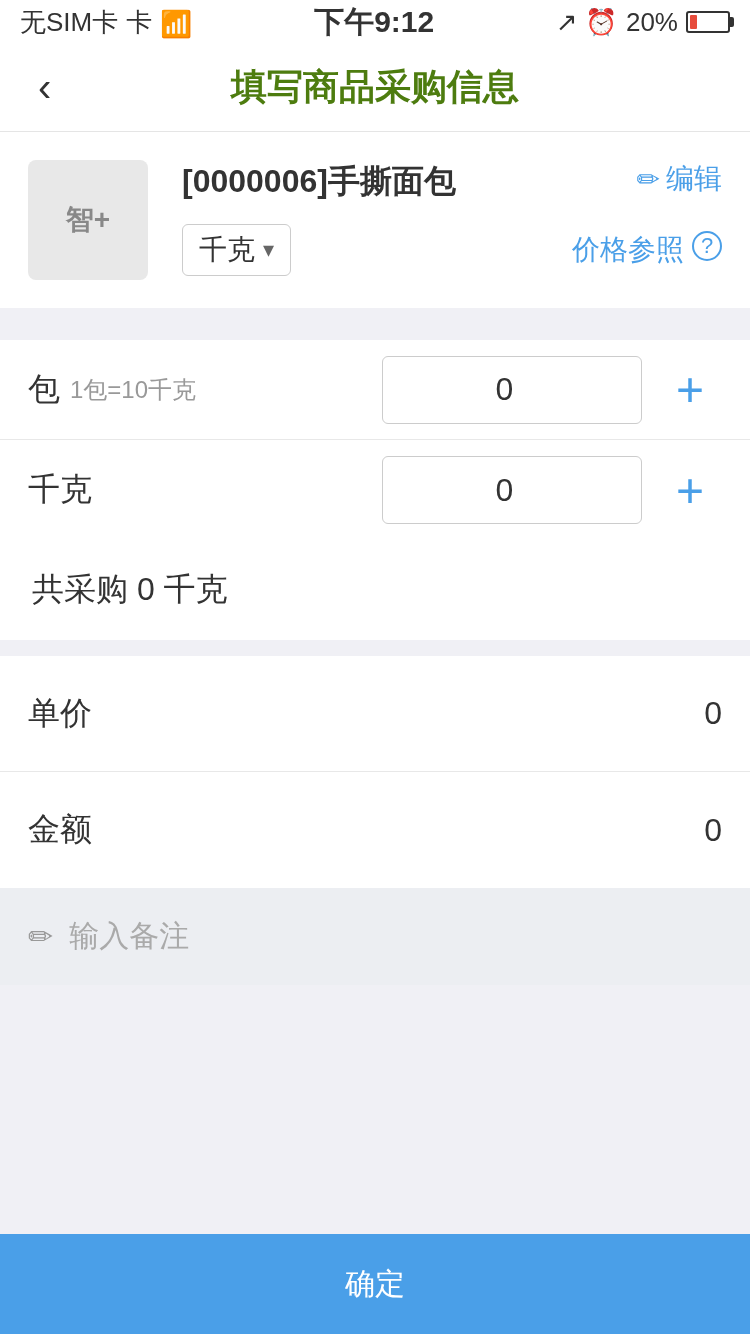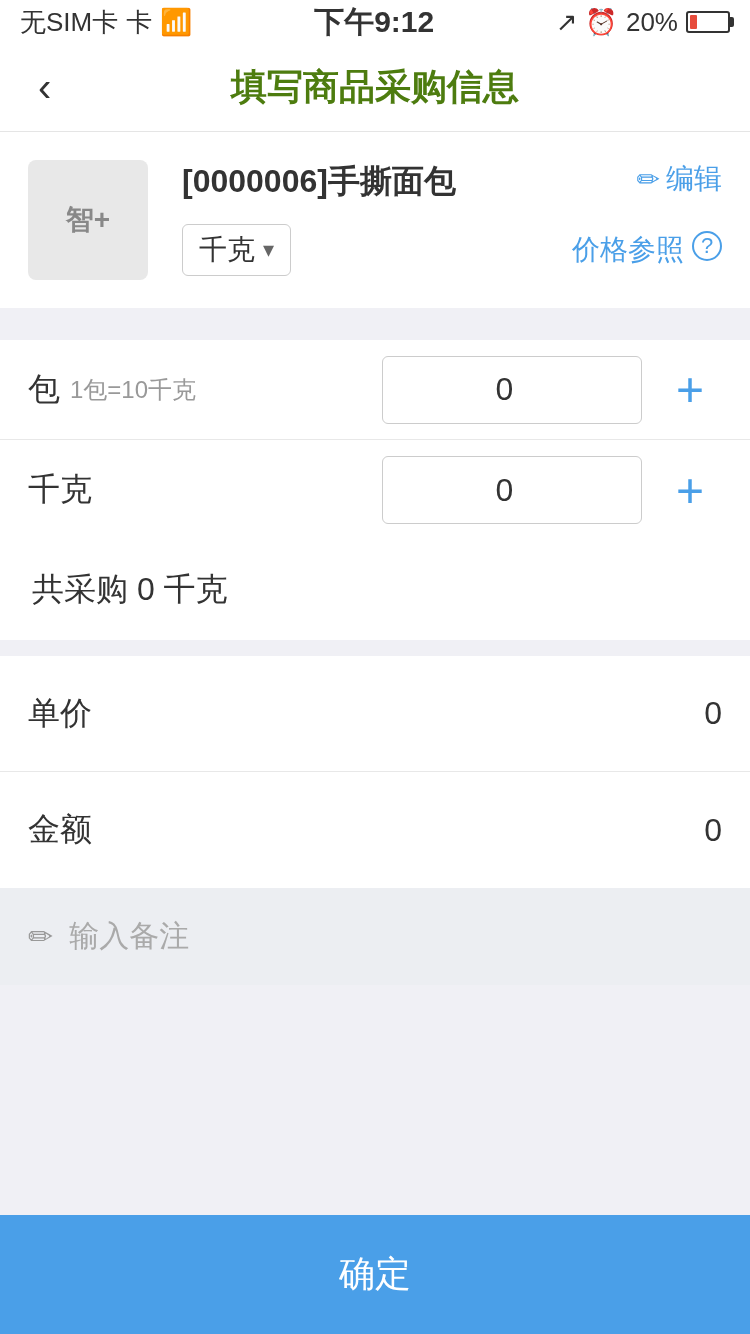--- a/index.html
+++ b/index.html
@@ -21,21 +21,21 @@
       background: #fff;
       display: flex;
       align-items: center;
       justify-content: space-between;
       padding: 0 20px;
       font-size: 28px;
       font-weight: 500;
     }
     .status-left {
       display: flex;
-      align-items: center;
+      align-items: flex-end;
       gap: 8px;
       font-size: 26px;
     }
     .status-center {
       font-size: 30px;
       font-weight: 600;
     }
     .status-right {
       display: flex;
       align-items: center;
@@ -327,24 +327,24 @@
       background: #f0f0f5;
       min-height: 200px;
     }
 
     
     .confirm-btn {
       position: fixed;
       bottom: 0;
       left: 0;
       width: 750px;
-      height: 119px;
+      height: 100px;
       background: #4a9fe8;
       color: #fff;
-      font-size: 36px;
+      font-size: 30px;
       font-weight: 500;
       border: none;
       cursor: pointer;
       display: flex;
       align-items: center;
       justify-content: center;
     }
 
     .logo-text {
       font-size: 28px;

